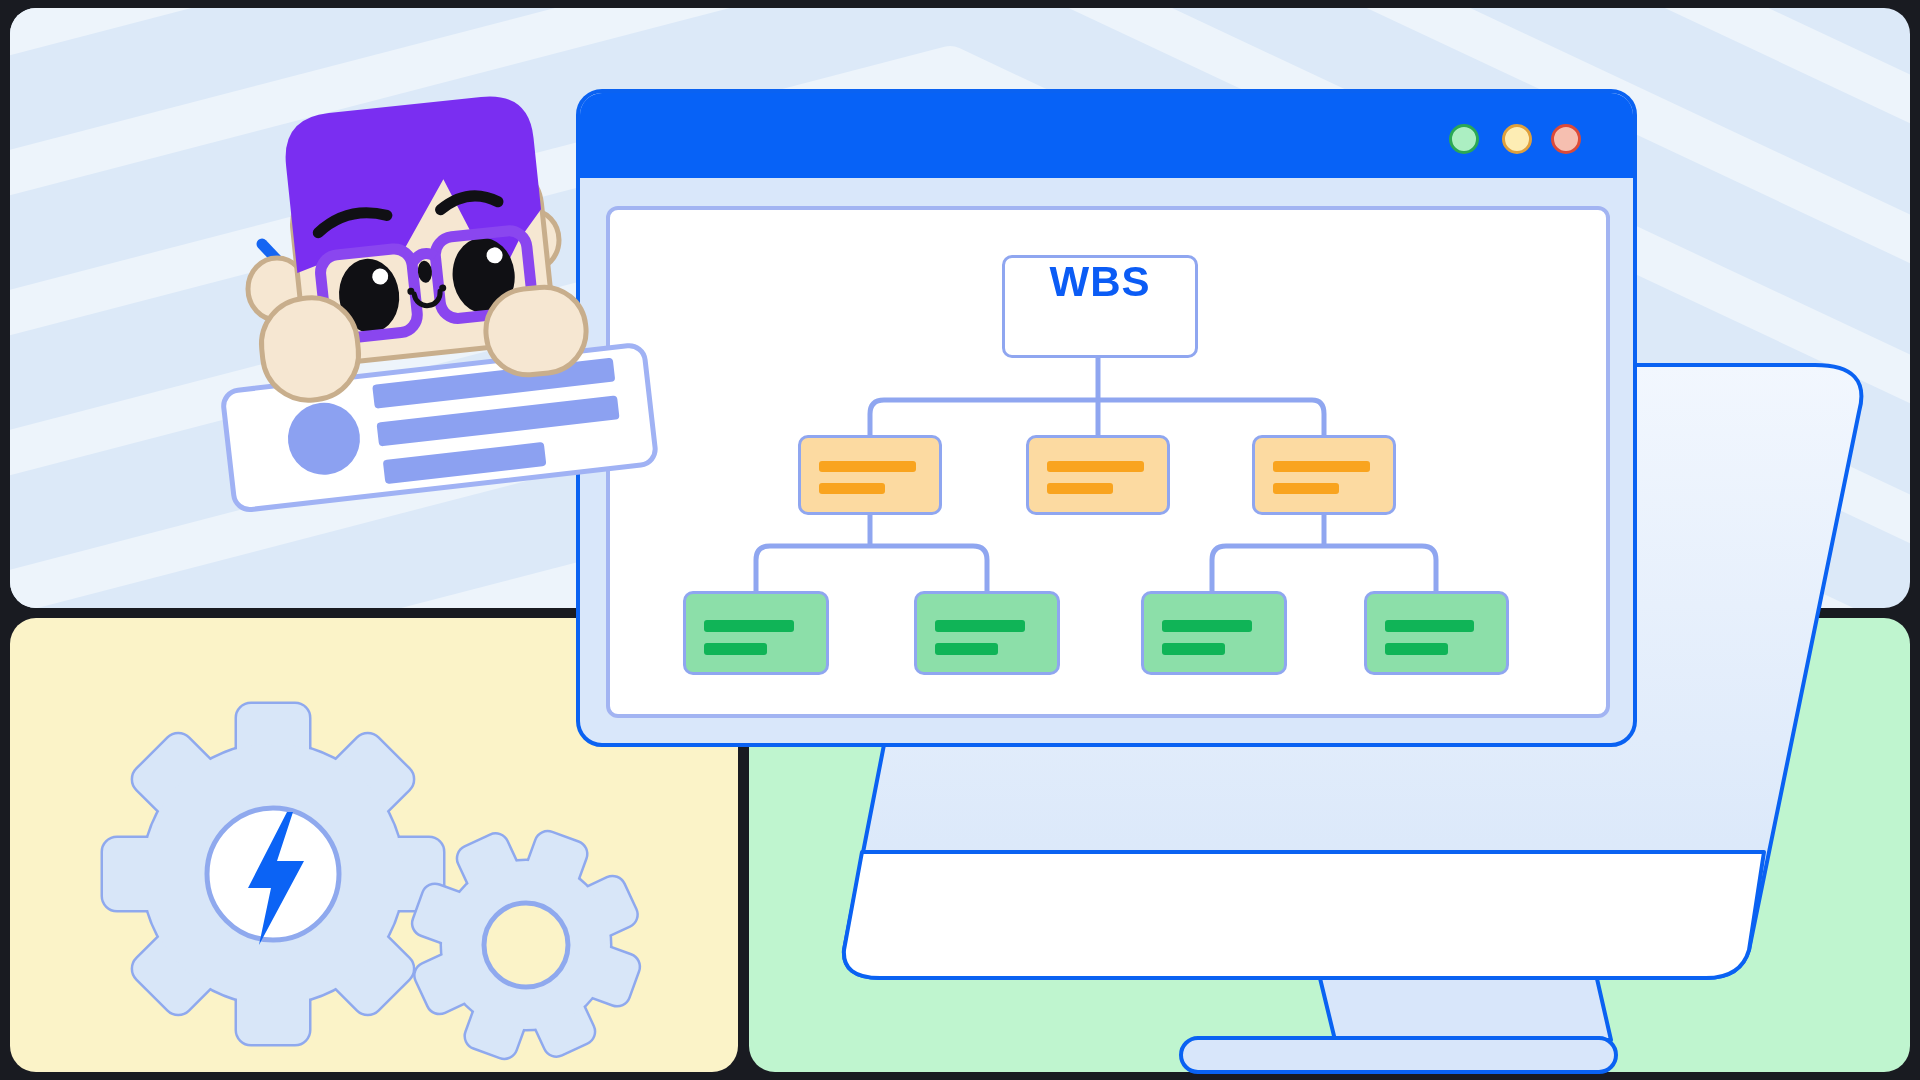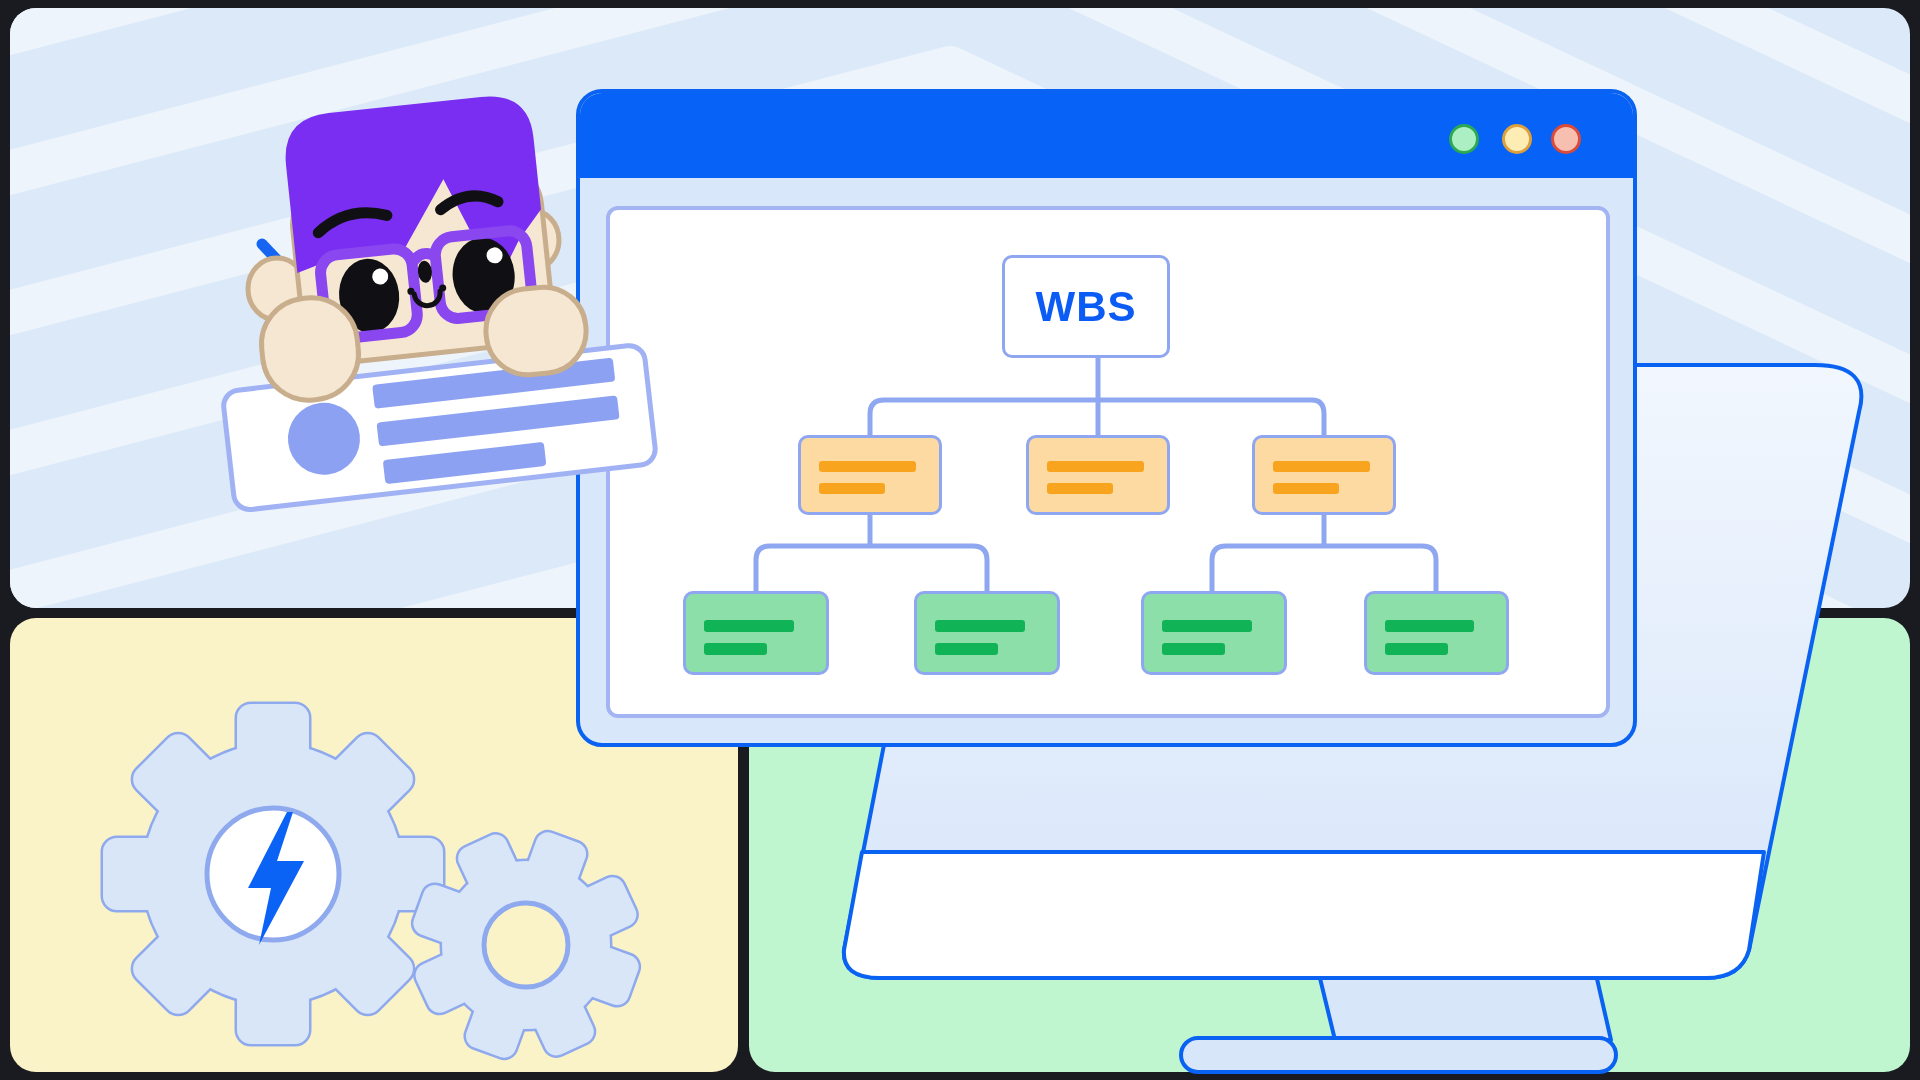--- a/index.html
+++ b/index.html
@@ -14,22 +14,22 @@
            border-radius:26px;background:#D9E7FA;box-sizing:border-box;overflow:hidden;}
   .titlebar{position:absolute;left:0;top:0;right:0;height:85px;background:#0762F7;}
   .dot{position:absolute;top:31px;width:30px;height:30px;border-radius:50%;box-sizing:border-box;border:3px solid;}
   .dot-green{left:869px;background:#ACEFC2;border-color:#2CA854;}
   .dot-yellow{left:922px;background:#FDEDB4;border-color:#DFA03C;}
   .dot-red{left:971px;background:#F6BFB0;border-color:#DC4A38;}
   .content{position:absolute;left:26px;top:113px;width:1004px;height:512px;background:#FFFFFF;
            border:4px solid #A2B4F2;border-radius:12px;box-sizing:border-box;}
   .connectors{position:absolute;left:0;top:0;width:996px;height:504px;}
   .node{position:absolute;box-sizing:border-box;border:3px solid #8FA6F0;border-radius:10px;}
-  .node-root{left:392px;top:45px;width:168px;height:103px;background:#FFFFFF;
-             display:flex;align-items:center;justify-content:center;}
+  .node-root{left:392px;top:45px;width:196px;height:103px;background:#FFFFFF;
+             display:flex;align-items:flex-start;justify-content:center;}
   .root-label{color:#0B5CF5;font-weight:bold;font-size:42px;letter-spacing:1px;}
   .node-orange{top:225px;width:144px;height:80px;background:#FCDAA1;}
   .node-green{top:381px;width:146px;height:84px;background:#8CDFA9;}
   .bar{position:absolute;height:11px;border-radius:3px;left:13%;}
   .node-orange .bar{background:#F9A41F;}
   .node-green .bar{background:#10B457;height:12px;}
   .bar1o{top:23px;width:70%;} .bar2o{top:45px;width:48%;}
   .bar1g{top:26px;width:64%;} .bar2g{top:49px;width:45%;}
 </style>
 </head>

